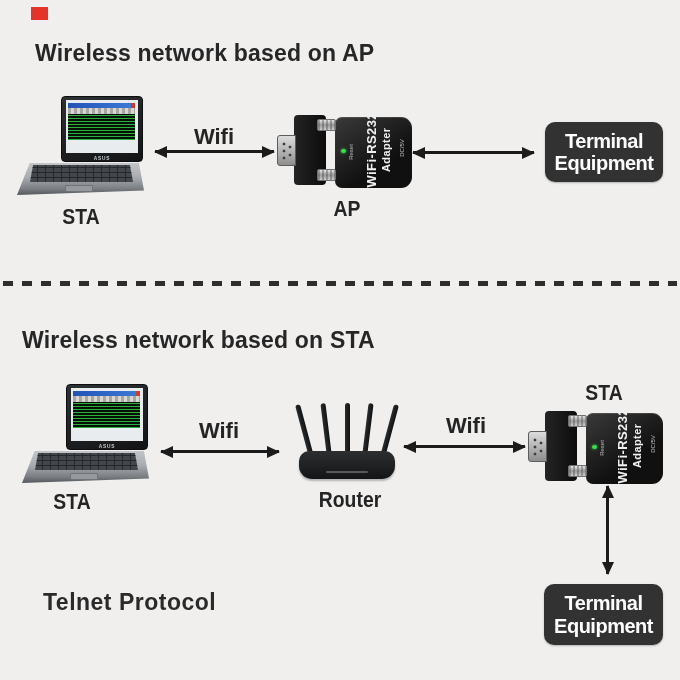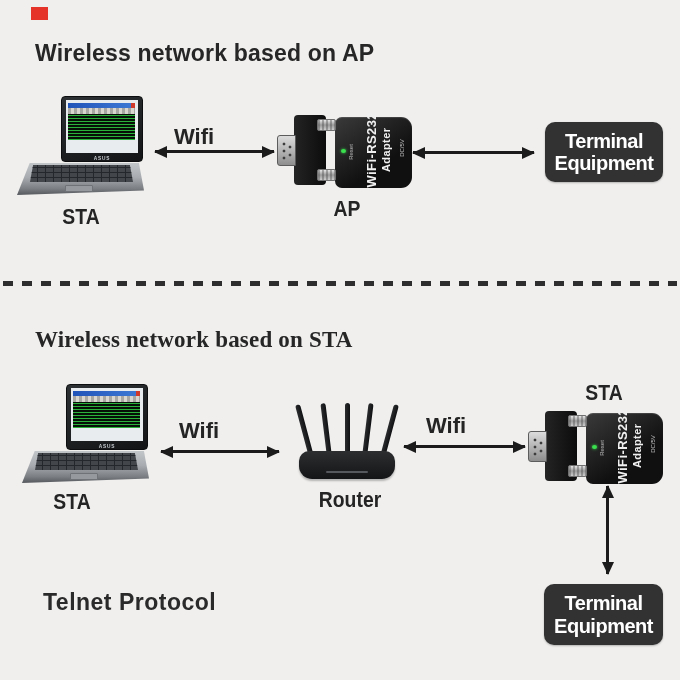--- a/index.html
+++ b/index.html
@@ -4,21 +4,21 @@
 <style>
   * { margin:0; padding:0; box-sizing:border-box; }
   html,body { background:#f0efee; }
   #stage {
     position:relative; width:680px; height:680px; overflow:hidden;
     background:#f0efee; font-family:"Liberation Sans", sans-serif;
   }
   
   .sec-title { position:absolute; font-size:23px; font-weight:bold; color:#262626; letter-spacing:.2px; white-space:nowrap; }
   .dev-label { position:absolute; font-size:22px; font-weight:bold; color:#242424; text-align:center; transform:scaleX(.88); transform-origin:center; white-space:nowrap; }
-  .wifi-label { position:absolute; width:80px; font-size:22px; font-weight:bold; color:#242424; }
+  .wifi-label { position:absolute; width:80px; font-size:22px; font-weight:bold; color:#242424; text-align:center; }
   .telnet { position:absolute; left:43px; top:589px; font-size:23px; font-weight:bold; color:#2a2a2a; letter-spacing:.5px; }
   .red-marker { position:absolute; left:31px; top:7px; width:17px; height:13px; background:#e5332a; }
 
   
   .harrow { position:absolute; height:3px; background:#1b1b1b; }
   .harrow::before { content:""; position:absolute; left:-1px; top:50%; transform:translateY(-50%);
     border-top:6px solid transparent; border-bottom:6px solid transparent; border-right:13px solid #1b1b1b; }
   .harrow::after { content:""; position:absolute; right:-1px; top:50%; transform:translateY(-50%);
     border-top:6px solid transparent; border-bottom:6px solid transparent; border-left:13px solid #1b1b1b; }
   .varrow { position:absolute; width:3px; background:#1b1b1b; }
@@ -154,21 +154,21 @@
 
   <div class="harrow" style="left:413px; top:151px; width:121px;"></div>
 
   <div class="term-box" style="left:545px; top:122px; width:118px; height:60px;">
     <div>Terminal</div>
     <div>Equipment</div>
   </div>
 
   <div class="divider"></div>
 
-  <div class="sec-title" style="left:35px; top:327px;font-family:Liberation Serif, serif;">Wireless network based on STA</div>
+  <div class="sec-title" style="left:22px; top:327px;">Wireless network based on STA</div>
 
   <div class="laptop" style="left:22px; top:384px;">
     <div class="lap-screen">
       <div class="lcd">
         <div class="win-title"></div>
         <div class="win-menu"></div>
         <div class="win-term"></div>
       </div>
       <div class="lap-brand">ASUS</div>
     </div>

